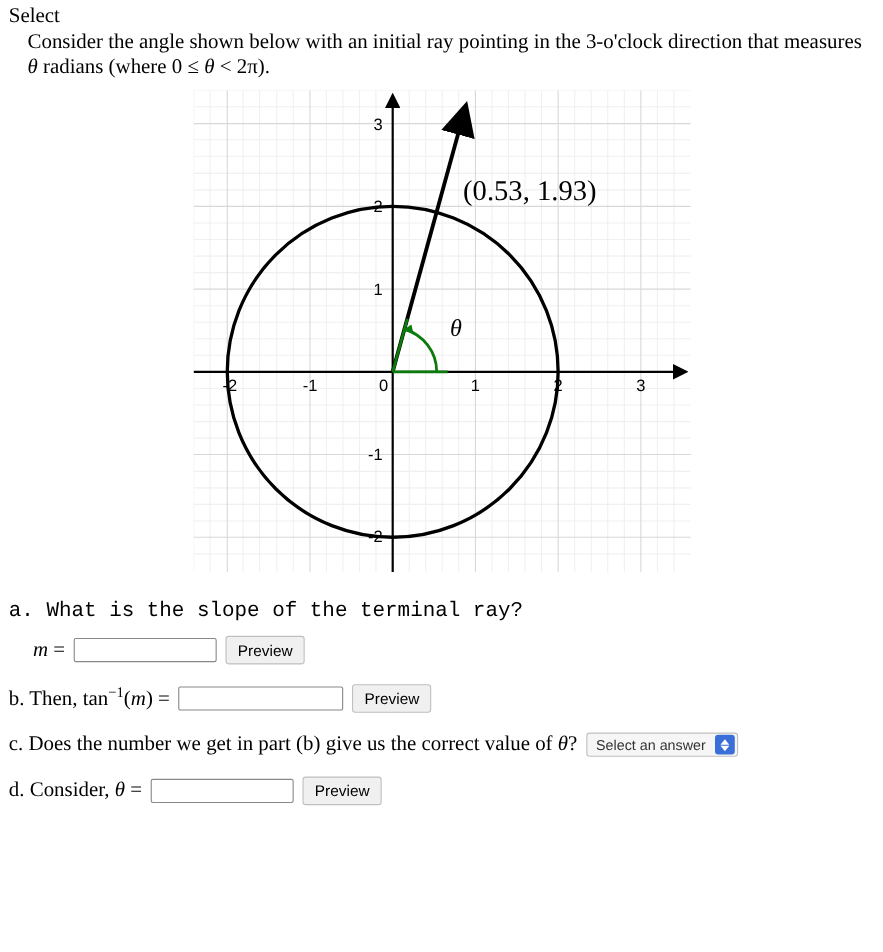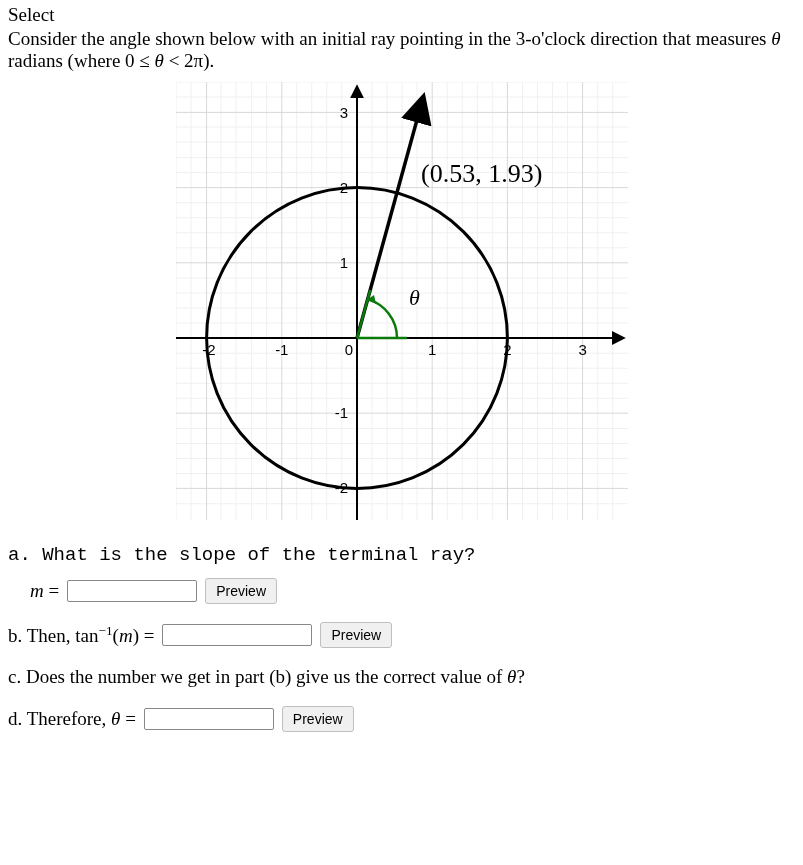--- a/index.html
+++ b/index.html
@@ -6,21 +6,21 @@
   body {
     margin: 0;
     padding: 4px 8px;
     font-family: "Times New Roman", Times, serif;
     font-size: 19px;
     color: #000;
     width: 803px;
     background: #fff;
   }
   .title { font-size: 19px; margin: 0; }
-  .prompt { font-size: 19px; margin: 2px 0 10px 0; }
+  .prompt { font-size: 19px; margin: 2px 0 10px 17px; }
   .math-it { font-style: italic; font-family: "Times New Roman", Times, serif; }
   .figure-wrap { display: flex; justify-content: center; margin: 6px 0 24px 0; }
   .figure {
     width: 452px;
     height: 438px;
     position: relative;
   }
   .figure svg { display:block; }
   .q { margin: 14px 0 10px 0; font-size: 19px; font-family: Liberation Mono, monospace; }
   .row { display:flex; align-items:center; gap:8px; margin: 12px 0 18px 0; }
@@ -221,21 +221,28 @@
     <span>b. Then, tan</span><sup style="font-size:0.7em;">−1</sup><span>(</span><span class="math-it">m</span><span>) = </span>
   </span>
   <input type="text" class="w150" style="">
   <button class="btn">Preview</button>
 </div>
 
 <div class="row">
   <span class="nowrap">
     <span>c. Does the number we get in part (b) give us the correct value of </span><span class="math-it">θ</span><span>?  </span>
   </span>
+  <span class="select-wrap">
+    <span class="select-text">Select an answer</span>
+    <span class="select-arrow">
+      <span class="tri-up"></span>
+        <span class="tri-down"></span>
+    </span>
+  </span>
 </div>
 
 <div class="row">
   <span class="nowrap">
-    <span>d. Therefore, </span><span class="math-it">θ</span><span> = </span>
+    <span>d. Consider, </span><span class="math-it">θ</span><span> = </span>
   </span>
   <input type="text" class="w130" style="">
   <button class="btn">Preview</button>
 </div>
 
 </body></html>

